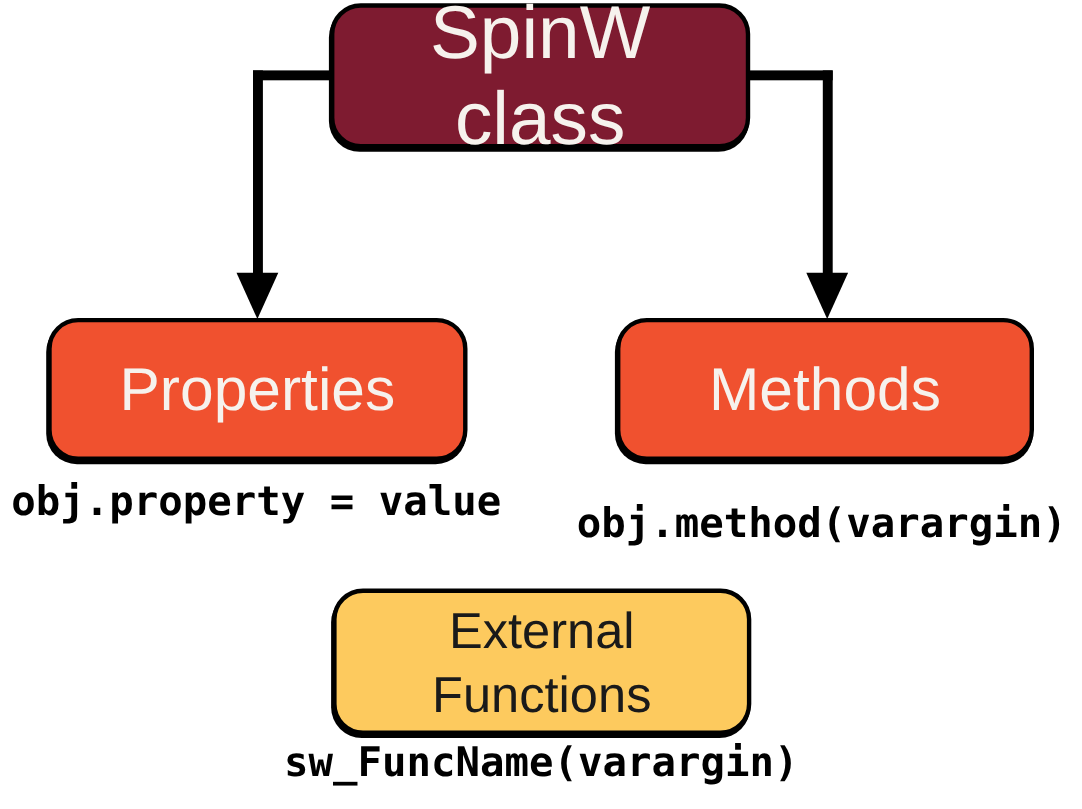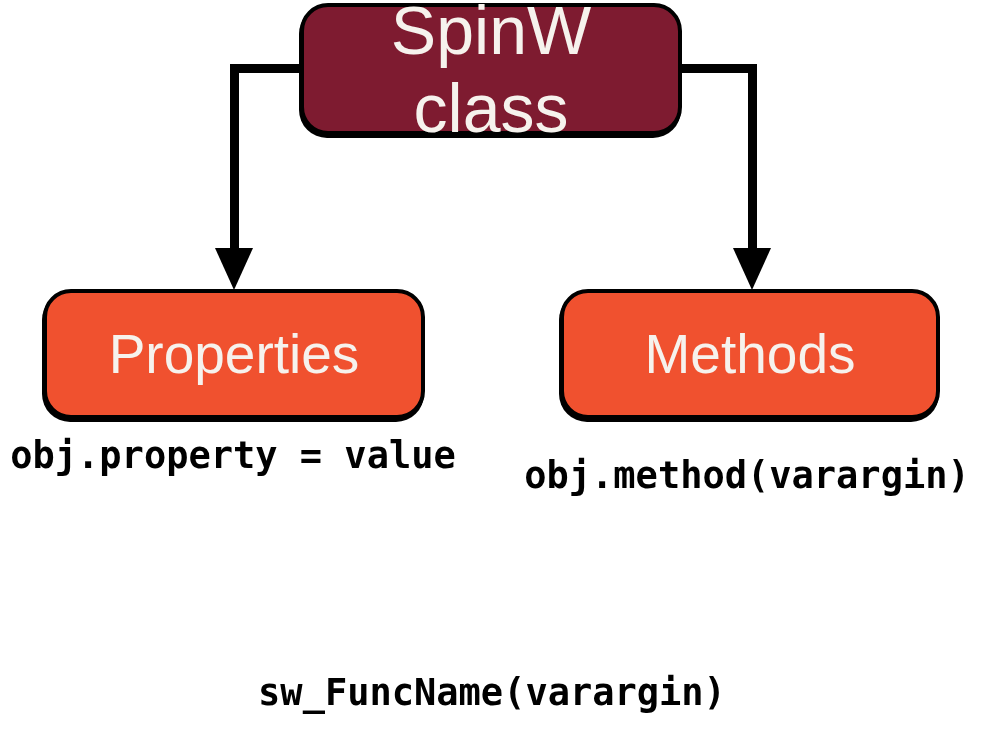--- a/index.html
+++ b/index.html
@@ -118,15 +118,19 @@
   <div class="node node-properties">
     <span>Properties</span>
   </div>
   <div class="caption caption-properties">obj.property = value</div>
 
   <div class="node node-methods">
     <span>Methods</span>
   </div>
   <div class="caption caption-methods">obj.method(varargin)</div>
 
+  <div class="node node-external">
+    <span>External</span>
+    <span>Functions</span>
+  </div>
   <div class="caption caption-external">sw_FuncName(varargin)</div>
 
 </div>
 
 </body></html>

